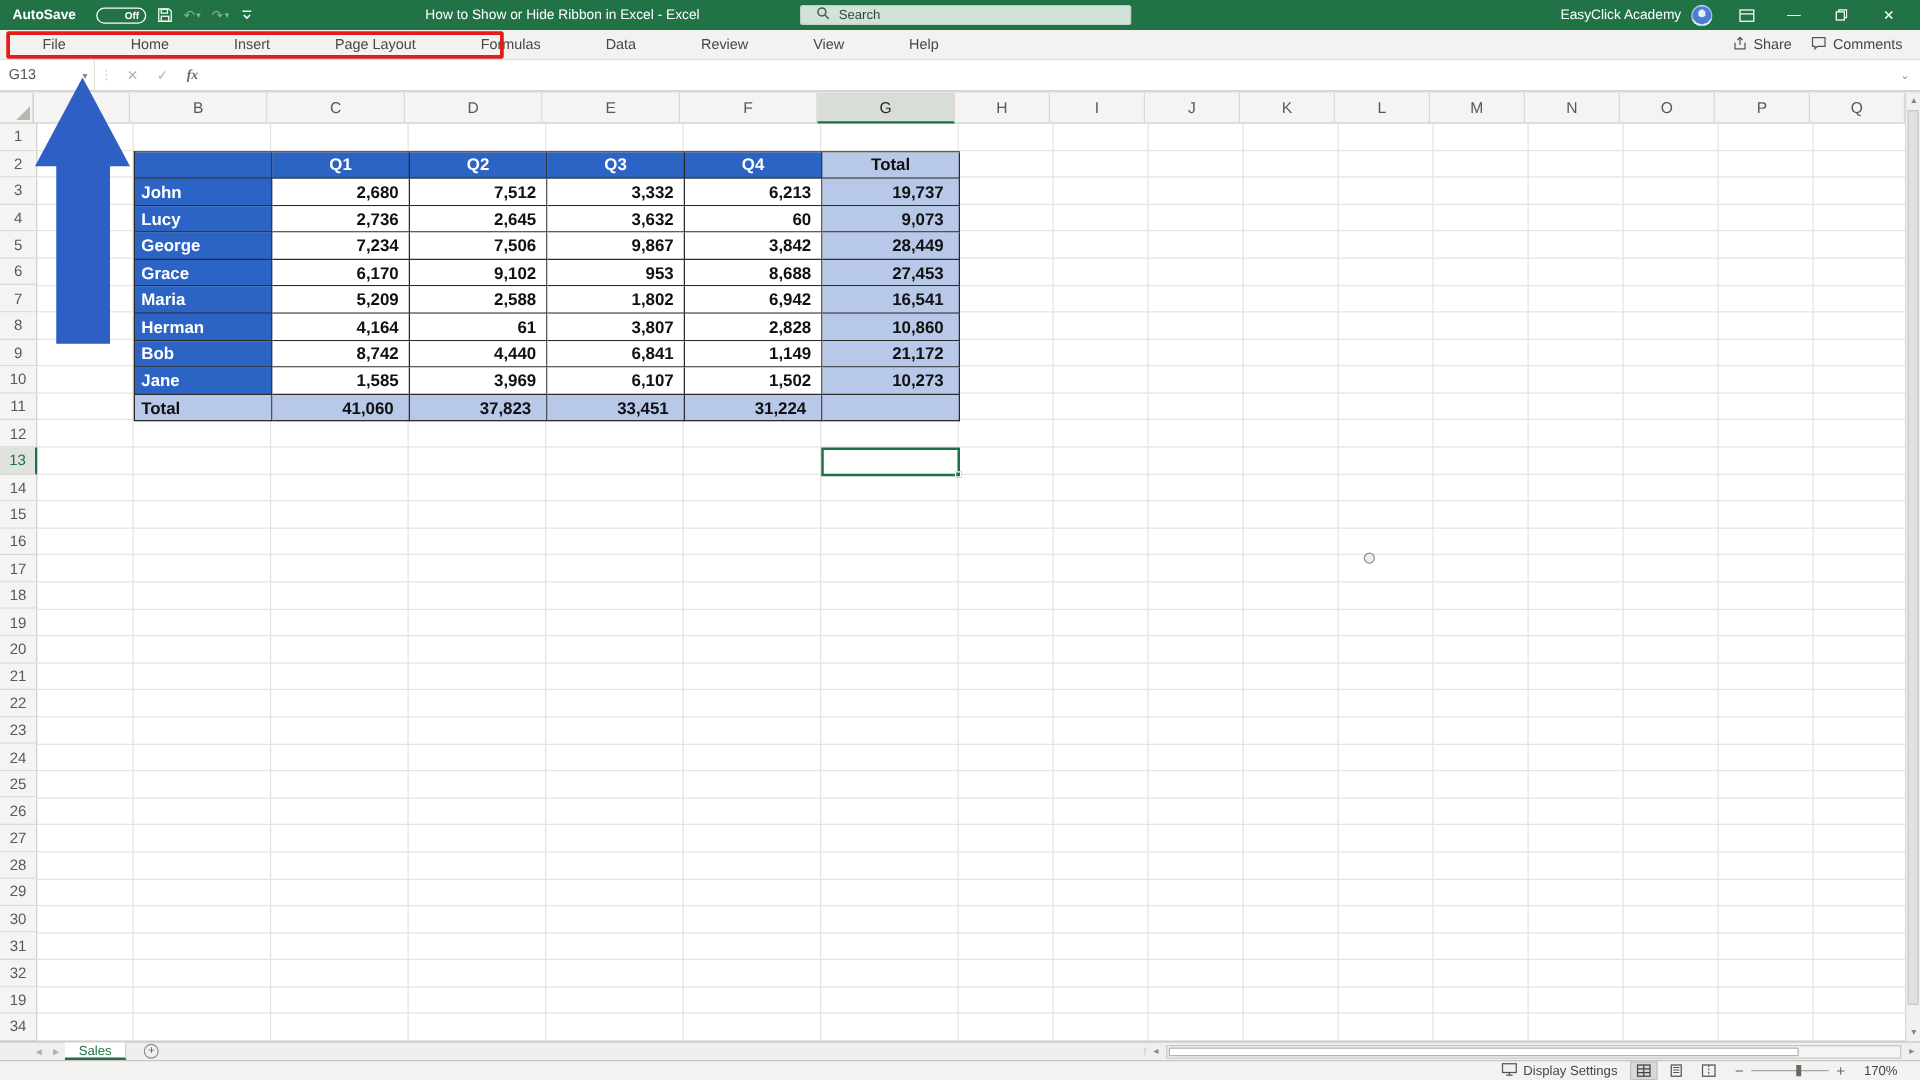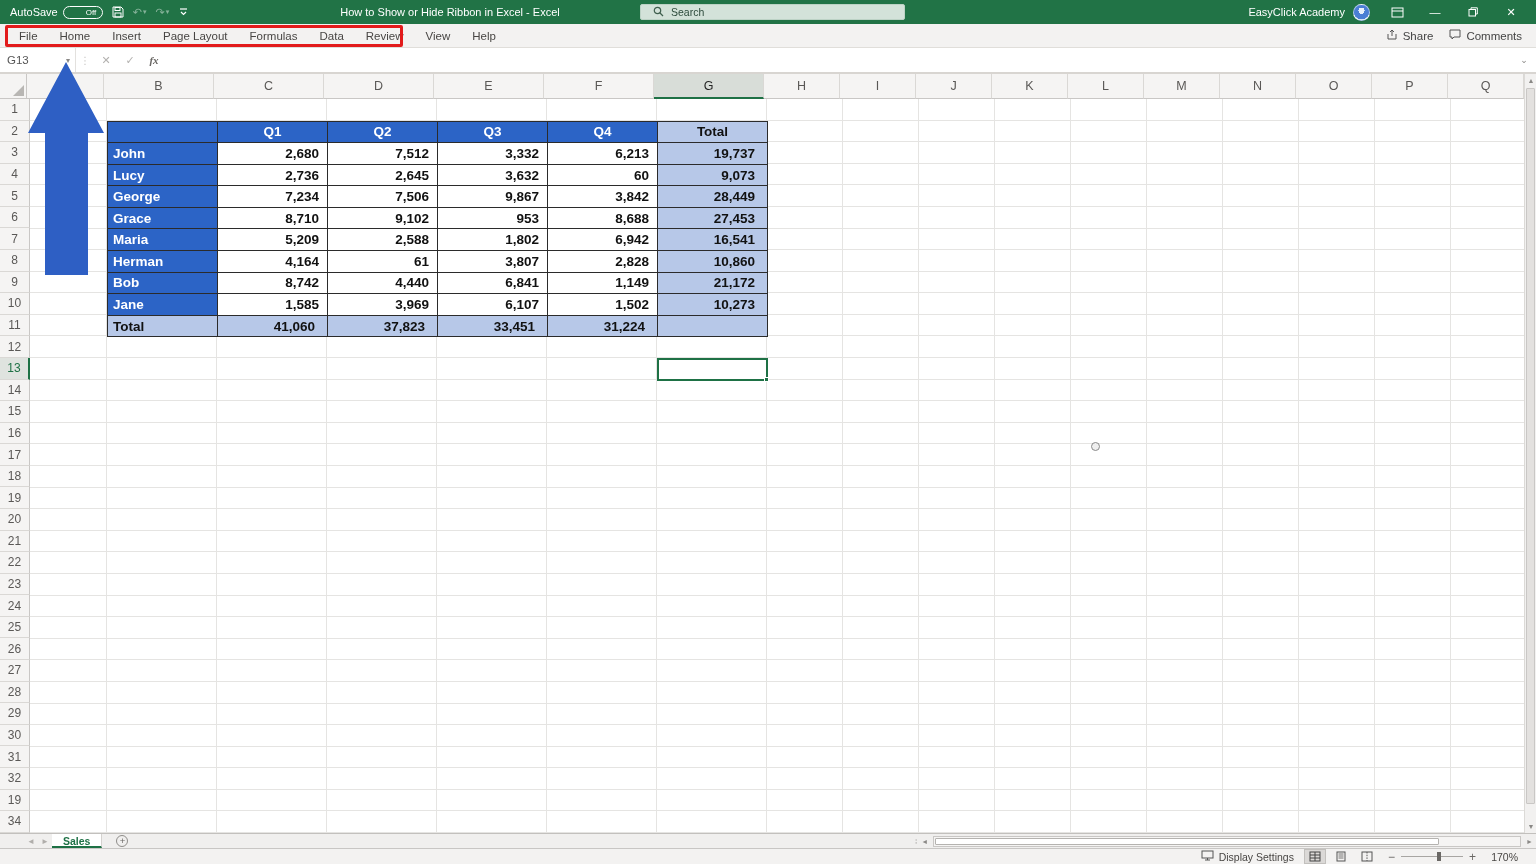--- a/index.html
+++ b/index.html
@@ -5,21 +5,21 @@
   * { margin:0; padding:0; box-sizing:border-box; }
   html,body { width:1536px; height:864px; overflow:hidden; background:#fff;
               font-family:"Liberation Sans", sans-serif; }
   .stage { position:relative; width:1536px; height:864px; }
 
   
   .titlebar { position:absolute; top:0; left:0; width:100%; height:24px;
               background:#217346; color:#fff; font-size:11px;
               display:flex; align-items:center; z-index:20; }
   .qat { display:flex; align-items:center; gap:9px; padding-left:10px; }
-  .autosave-wrap { display:flex; align-items:center; gap:5px; }
+  .autosave-wrap { display:flex; align-items:center; gap:16px;font-weight:bold; }
   .autosave-toggle { width:32px; height:13px; border:1px solid #fff; border-radius:7px;
                      display:flex; align-items:center; gap:3px; padding:0 19px; cursor:pointer; }
   .autosave-knob { width:8px; height:8px; background:#fff; border-radius:50%; }
   .autosave-state { font-size:8px; color:#fff; }
   .qicon { display:flex; align-items:center; color:#fff; }
   .qicon.dim { opacity:.45; }
   .qicon .drop { font-size:7px; margin-left:1px; }
   .win-title { position:absolute; left:280px; width:340px; text-align:center;
                font-size:11px; color:#fff; white-space:nowrap; }
   .searchbox { position:absolute; left:640px; top:4px; width:265px; height:16px;
@@ -32,21 +32,21 @@
   .avatar { width:17px; height:17px; border-radius:50%;
             background:radial-gradient(circle at 50% 38%, #e8f1fa 0 25%, #4a7fd4 26% 70%, #cfe0f2 71%);
             border:1px solid #ffffff88; }
   .wicon { width:22px; text-align:center; font-size:11px; cursor:pointer; display:flex; justify-content:center; }
 
   
   .menubar { position:absolute; top:24px; left:0; width:100%; height:24px;
              background:#f3f2f1; border-bottom:1px solid #e0deda;
              display:flex; align-items:center; font-size:11.5px; color:#484644; z-index:20; }
   .menutabs { display:flex; align-items:center; padding-left:8px; }
-  .menutab { padding:0 11px; height:24px; line-height:24px; cursor:pointer; white-space:nowrap; }
+  .menutab { padding:0 26px; height:24px; line-height:24px; cursor:pointer; white-space:nowrap; }
   .red-box { position:absolute; left:5px; top:1px; width:398px; height:22px;
              border:3px solid #e21b1b; border-radius:2px; pointer-events:none; z-index:70; }
   .menubar-right { margin-left:auto; display:flex; align-items:center; gap:16px; padding-right:14px; }
   .mb-btn { display:flex; align-items:center; gap:5px; cursor:pointer; color:#444; }
 
   
   .formulabar { position:absolute; top:48px; left:0; width:100%; height:26px;
                 background:#fff; border-bottom:2px solid #d8d5d1;
                 display:flex; align-items:center; font-size:11.5px; color:#555; z-index:20; }
   .namebox { width:76px; height:24px; display:flex; align-items:center;
@@ -111,21 +111,21 @@
   .vs-thumb { position:absolute; top:14px; left:1px; width:9px; height:716px;
               background:#e3e1df; border:1px solid #c9c7c5; border-radius:1px; cursor:grab; }
   .vs-down { position:absolute; bottom:0; }
 
   
   .tabbar { position:absolute; top:833px; left:0; width:1536px; height:15px;
             background:#f0efee; border-top:1px solid #c2c0bd;
             display:flex; align-items:center; font-size:10.5px; }
   .tnav { color:#b0aeab; font-size:8px; width:14px; text-align:center; cursor:pointer; }
   .tnav:first-child { margin-left:24px; }
-  .sheet-tab { background:#fff; color:#1e7145; font-weight:bold; padding:0 11px;
+  .sheet-tab { background:#fff; color:#1e7145; font-weight:normal; padding:0 11px;
                height:14px; line-height:14px; border-right:1px solid #d4d2cf;
                border-bottom:2px solid #1e7145; cursor:pointer; }
   .add-sheet { margin-left:14px; width:12px; height:12px; border:1px solid #8f8d8a; border-radius:50%;
                color:#6a6865; font-size:9.5px; line-height:10px; text-align:center; cursor:pointer; }
   .hscroll { position:absolute; right:0; top:1px; width:621px; height:13px;
              display:flex; align-items:center; gap:2px; }
   .hs-dots { color:#a8a6a3; font-size:8px; letter-spacing:-1px; }
   .hs-arrow { width:13px; text-align:center; font-size:7px; color:#8a8886; cursor:pointer; }
   .hs-track { flex:1; height:11px; border:1px solid #c9c7c5; background:#f5f4f3; position:relative; }
   .hs-thumb { position:absolute; left:1px; top:1px; width:86%; height:7px; background:#fff;
@@ -391,21 +391,21 @@
           <div class="tcell tc-num">3,632</div>
           <div class="tcell tc-num">60</div>
           <div class="tcell tc-total">9,073</div>
           <div class="tcell tc-name">George</div>
           <div class="tcell tc-num">7,234</div>
           <div class="tcell tc-num">7,506</div>
           <div class="tcell tc-num">9,867</div>
           <div class="tcell tc-num">3,842</div>
           <div class="tcell tc-total">28,449</div>
           <div class="tcell tc-name">Grace</div>
-          <div class="tcell tc-num">8,710</div>
+          <div class="tcell tc-num">6,170</div>
           <div class="tcell tc-num">9,102</div>
           <div class="tcell tc-num">953</div>
           <div class="tcell tc-num">8,688</div>
           <div class="tcell tc-total">27,453</div>
           <div class="tcell tc-name">Maria</div>
           <div class="tcell tc-num">5,209</div>
           <div class="tcell tc-num">2,588</div>
           <div class="tcell tc-num">1,802</div>
           <div class="tcell tc-num">6,942</div>
           <div class="tcell tc-total">16,541</div>

